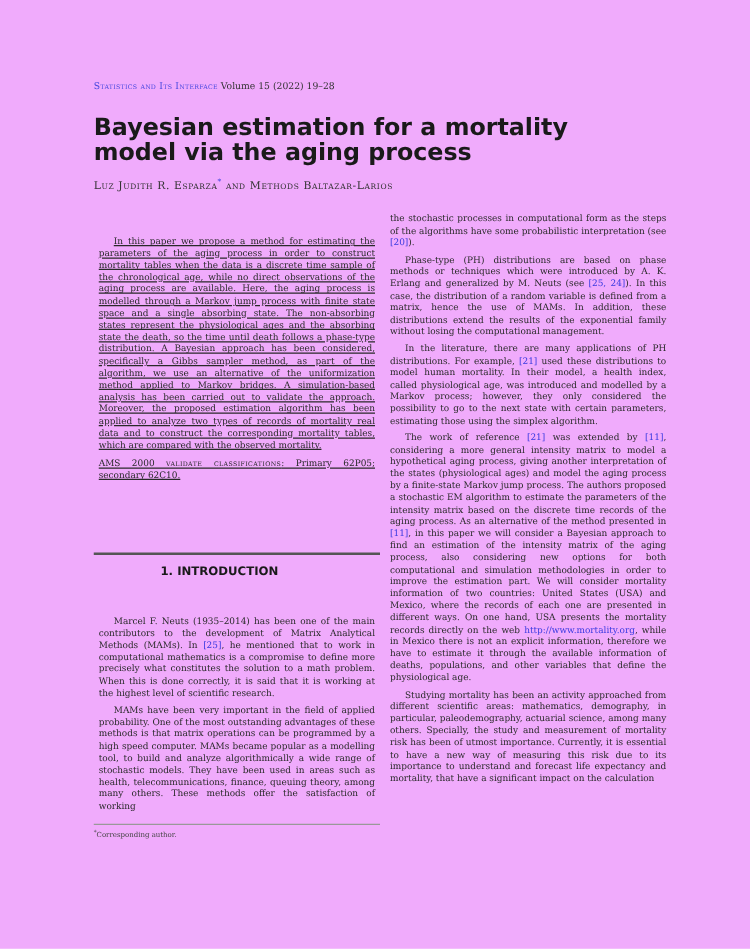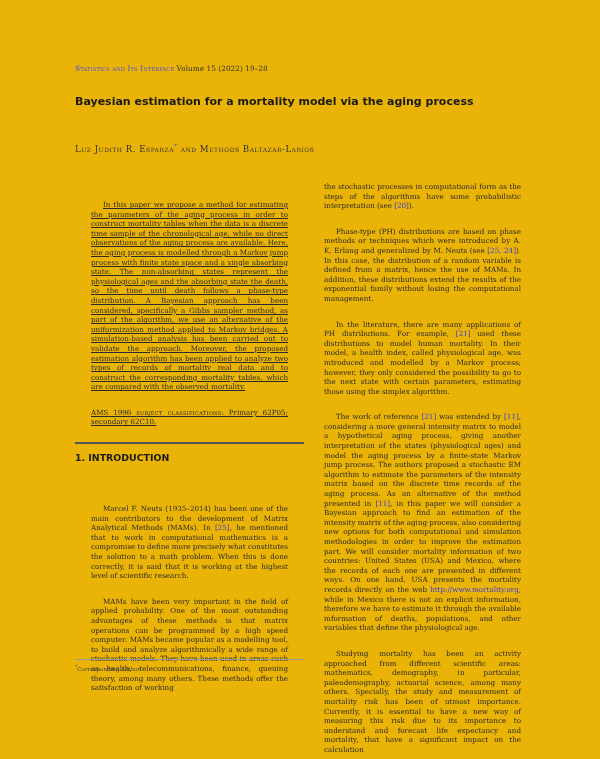--- a/index.html
+++ b/index.html
@@ -1,31 +1,31 @@
 <!DOCTYPE html>
 <html><head>
 <meta charset="utf-8">
 <style>
   html, body { margin: 0; padding: 0; background: #ffffff; }
   body { width: 600px; height: 759px; position: relative; overflow: hidden; font-family: "DejaVu Serif", serif; color: #222; }
-  .page { position: absolute; left: 0; top: 0; width: 600px; height: 759px; background: #eab308; }
+  .page { position: absolute; left: 0; top: 0; width: 600px; height: 759px; background: #f0abfc; }
   .journal { position: absolute; left: 75px; top: 64px; font-size: 7.4px; color: #333; font-family: "DejaVu Serif", serif; white-space: nowrap; }
   .journal .jname { color: #4a4adf; font-variant: small-caps; letter-spacing: 0.2px; }
-  .title { position: absolute; left: 75px; top: 92px; width: 400px; font-family: "DejaVu Sans", sans-serif; font-weight: bold; font-size: 11px; line-height: 20px; color: #1a1a1a; }
+  .title { position: absolute; left: 75px; top: 92px; width: 400px; font-family: "DejaVu Sans", sans-serif; font-weight: bold; font-size: 19px; line-height: 20px; color: #1a1a1a; }
   .authors { position: absolute; left: 75px; top: 142px; font-size: 8.6px; font-variant: small-caps; letter-spacing: 0.5px; color: #333; white-space: nowrap; }
   .authors sup { color: #4a4adf; font-size: 6px; }
   .col { position: absolute; width: 229px; font-size: 7.15px; line-height: 9.6px; text-align: justify; color: #2a2a2a; hyphens: auto; }
   .col.left { left: 75px; }
   .col.right { left: 308px; }
-  .col p { margin: 16px; text-indent: 12px; }
+  .col p { margin: 4px; text-indent: 12px; }
   .col p.noindent { text-indent: 0; }
   .ref { color: #3a3ae0; }
   .sc { font-variant: small-caps; letter-spacing: 0.3px; }
   .rule { position: absolute; left: 75px; width: 229px; height: 2px; background: #555; }
-  .section { position: absolute; left: 75px; width: 229px; text-align: left; font-family: "DejaVu Sans", sans-serif; font-weight: bold; font-size: 9.4px; color: #1a1a1a; }
+  .section { position: absolute; left: 61px; width: 229px; text-align: center; font-family: "DejaVu Sans", sans-serif; font-weight: bold; font-size: 9.4px; color: #1a1a1a; }
   .footrule { position: absolute; left: 75px; top: 659px; width: 229px; height: 1px; background: #999; }
   .footnote { position: absolute; left: 75px; top: 664px; font-size: 5.6px; color: #444; }
   .footnote sup { font-size: 4.5px; }
 </style>
 </head>
 <body>
 
 <div class="page">
 
   <div class="journal">
@@ -34,21 +34,21 @@
   </div>
 
   <div class="title">Bayesian estimation for a mortality model via the aging process</div>
 
   <div class="authors">
     <span>Luz Judith R. Esparza</span><sup>*</sup><span> and </span><span>Methods Baltazar-Larios</span>
   </div>
 
   <div class="col left" style="top:184px;text-decoration:underline;">
     <p>In this paper we propose a method for estimating the parameters of the aging process in order to construct mortality tables when the data is a discrete time sample of the chronological age, while no direct observations of the aging process are available. Here, the aging process is modelled through a Markov jump process with finite state space and a single absorbing state. The non-absorbing states represent the physiological ages and the absorbing state the death, so the time until death follows a phase-type distribution. A Bayesian approach has been considered, specifically a Gibbs sampler method, as part of the algorithm, we use an alternative of the uniformization method applied to Markov bridges. A simulation-based analysis has been carried out to validate the approach. Moreover, the proposed estimation algorithm has been applied to analyze two types of records of mortality real data and to construct the corresponding mortality tables, which are compared with the observed mortality.</p>
-    <p class="noindent" style="margin-top:5px;"><span>AMS 1996 </span><span class="sc">subject classifications</span><span>: Primary 62P05; secondary 62C10.</span></p>
+    <p class="noindent" style="margin-top:5px;"><span>AMS 2000 </span><span class="sc">validate classifications</span><span>: Primary 62P05; secondary 62C10.</span></p>
   </div>
 
   <div class="rule" style="top:442px;"></div>
 
   <div class="section" style="top:452px;">1. INTRODUCTION</div>
 
   <div class="col left" style="top:488px;">
     <p><span>Marcel F. Neuts (1935–2014) has been one of the main contributors to the development of Matrix Analytical Methods (MAMs). In </span><span class="ref">[25]</span><span>, he mentioned that to work in computational mathematics is a compromise to define more precisely what constitutes the solution to a math problem. When this is done correctly, it is said that it is working at the highest level of scientific research.</span></p>
     <p style="margin-top:3px;">MAMs have been very important in the field of applied probability. One of the most outstanding advantages of these methods is that matrix operations can be programmed by a high speed computer. MAMs became popular as a modelling tool, to build and analyze algorithmically a wide range of stochastic models. They have been used in areas such as health, telecommunications, finance, queuing theory, among many others. These methods offer the satisfaction of working</p>
   </div>

